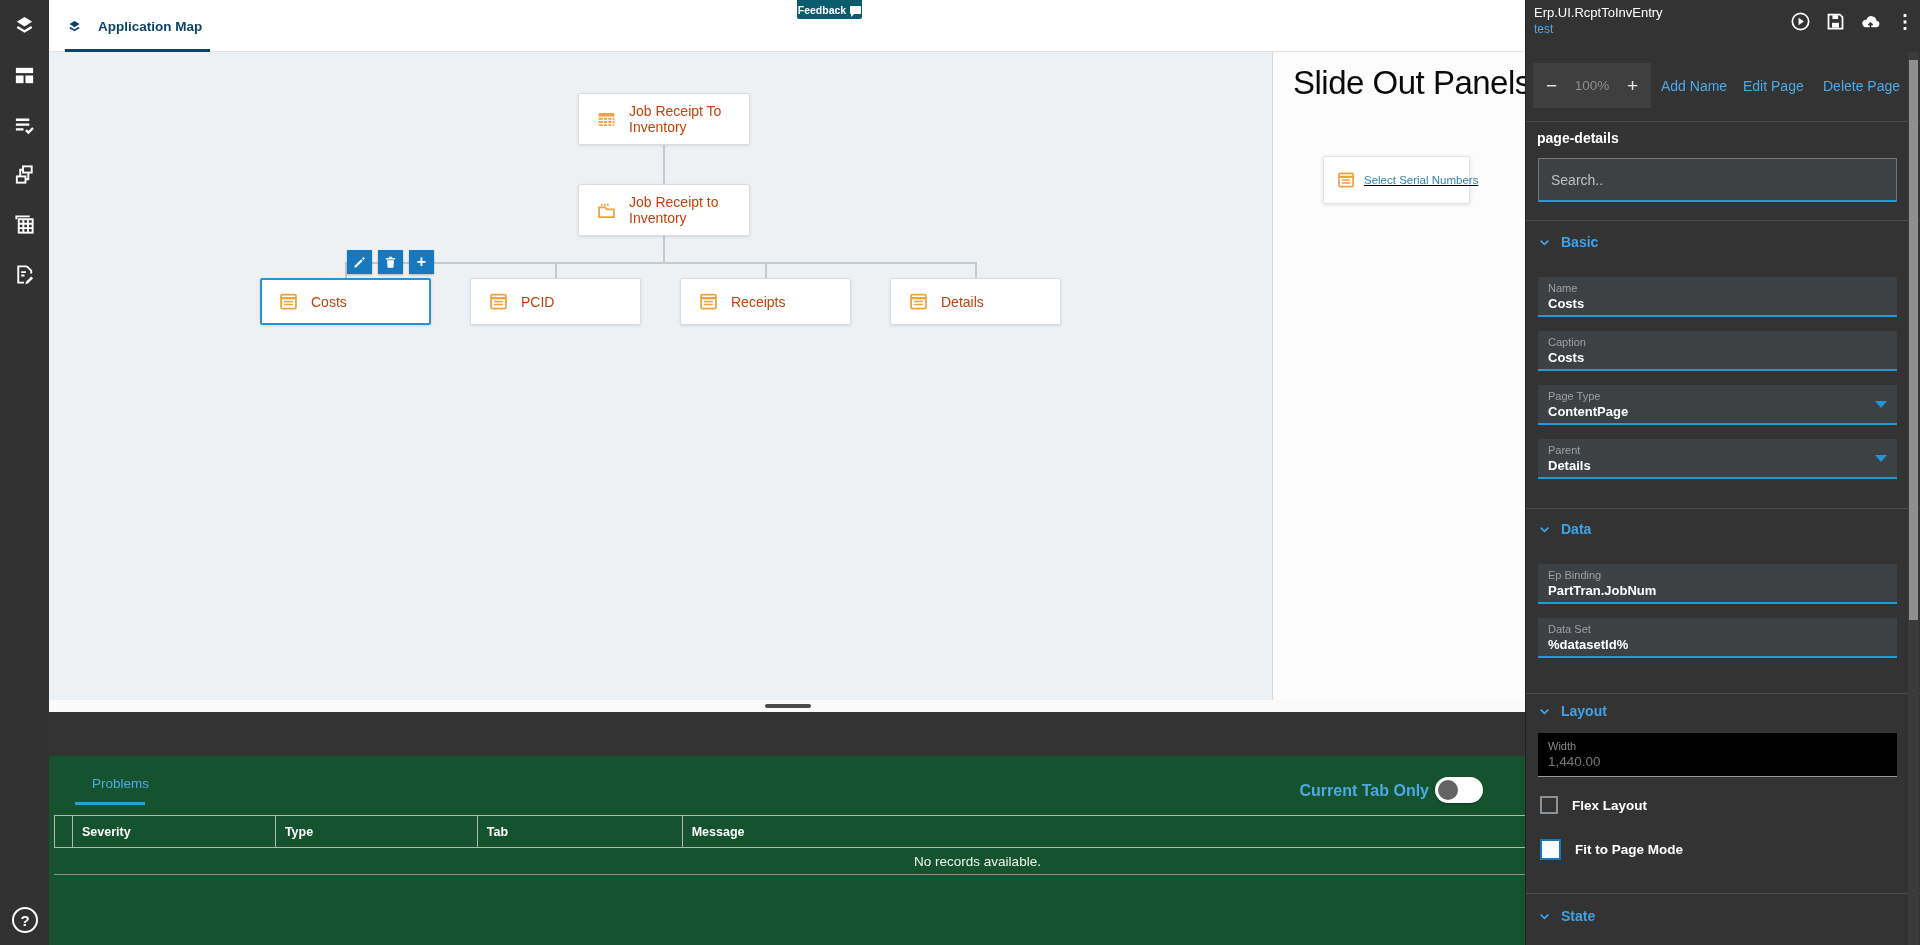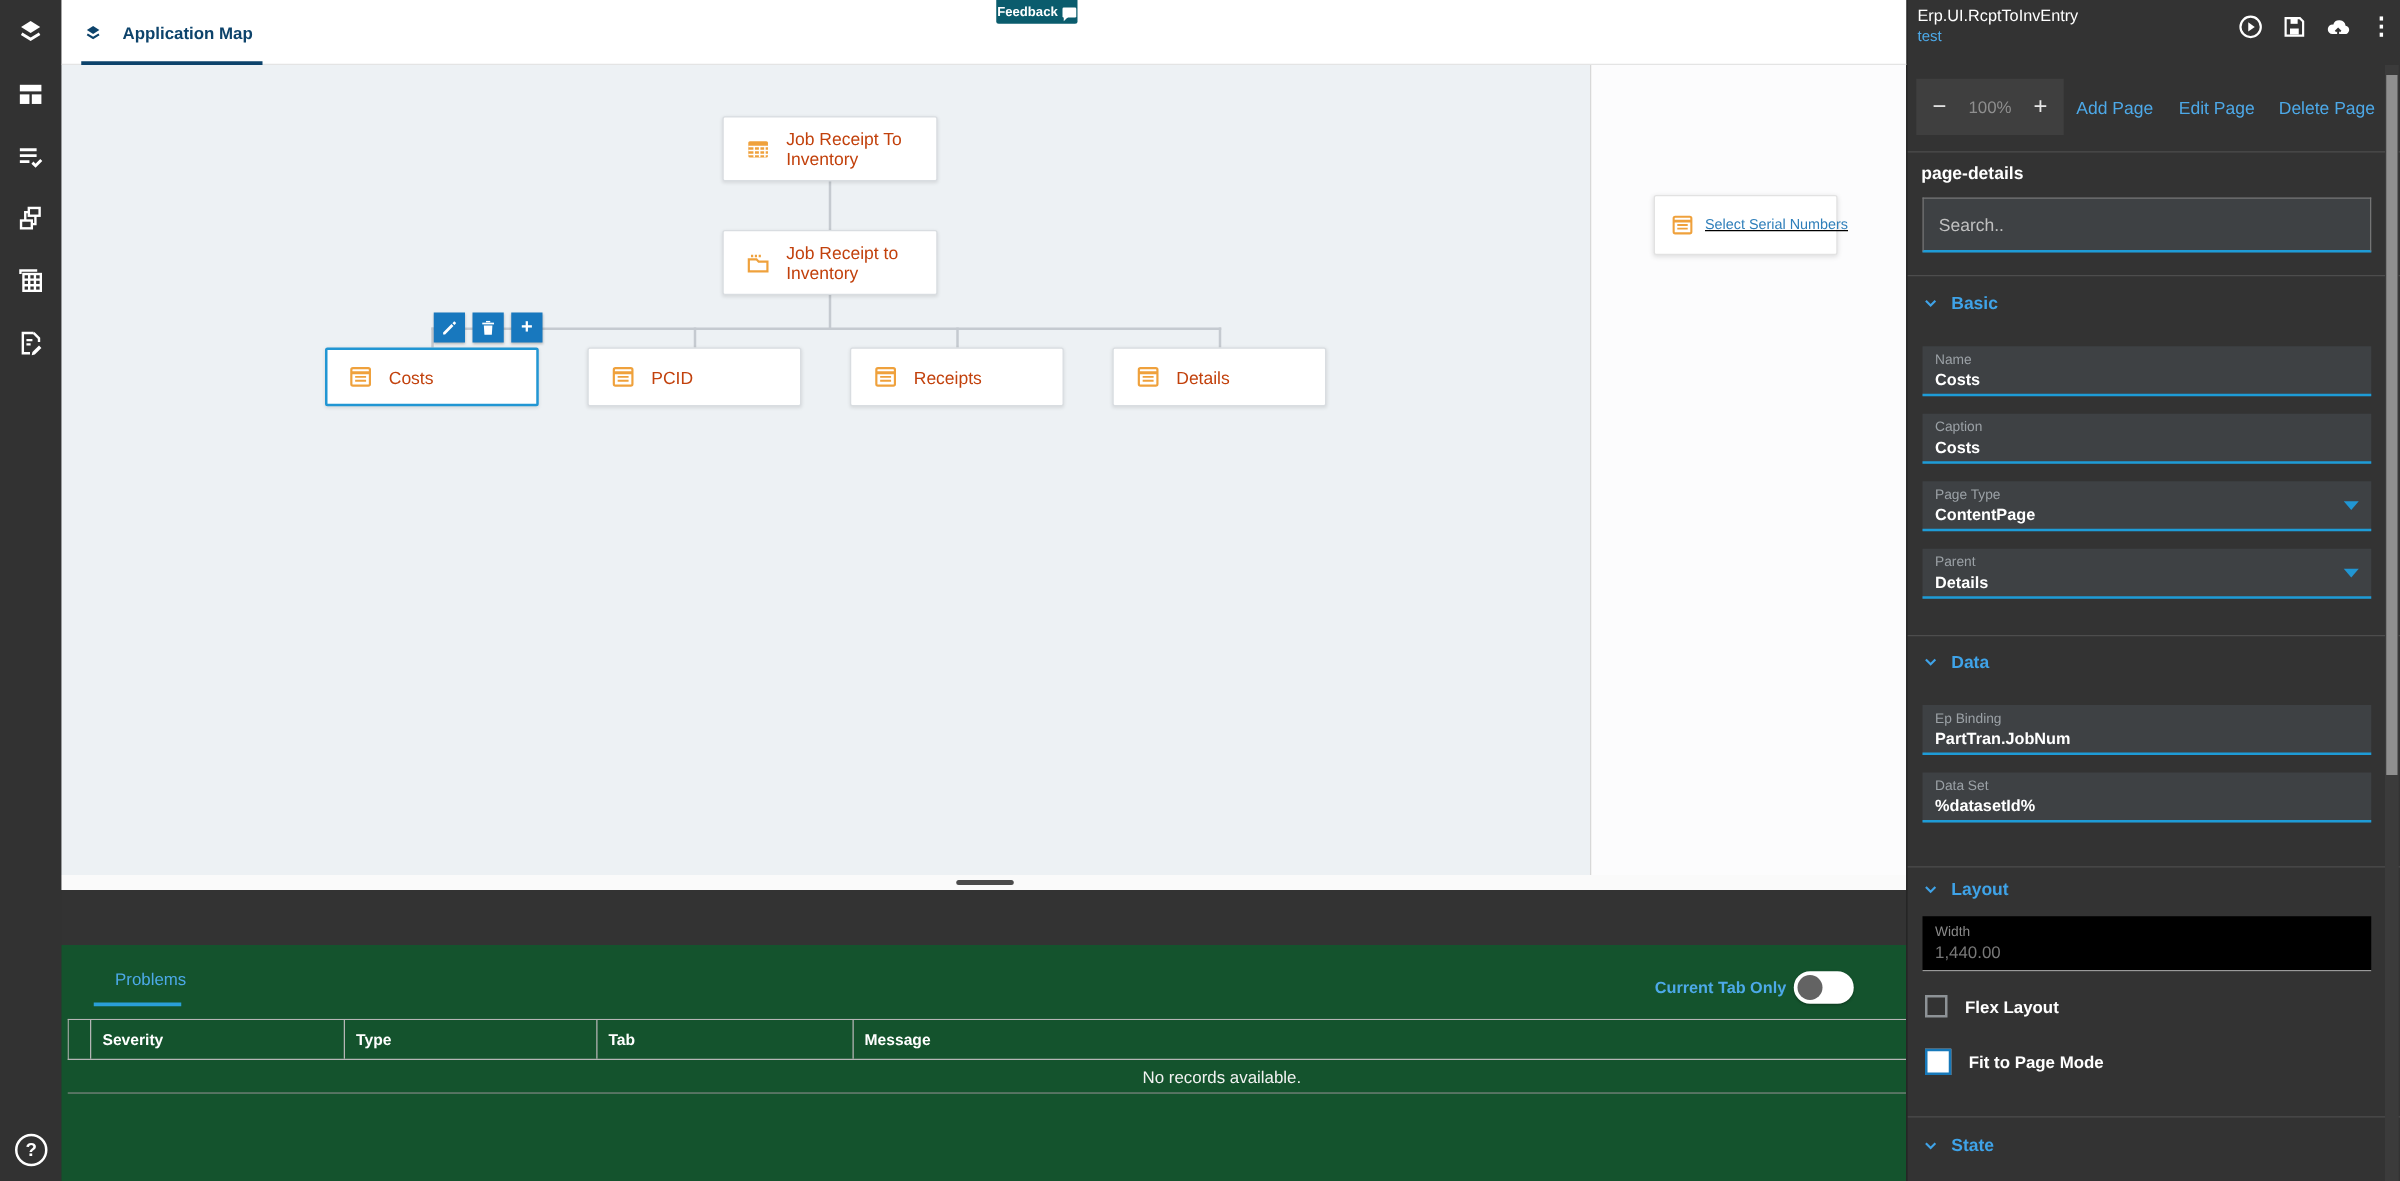--- a/index.html
+++ b/index.html
@@ -42,21 +42,21 @@
   .so-card .nlabel { color:#2f7fba; font-size:11.5px; white-space:nowrap; }
 
   
   .hstrip { position:absolute; left:49px; top:700px; width:1476px; height:12px; background:#fafafa; cursor:row-resize; }
   .hstrip .grip { position:absolute; left:716px; top:4px; width:46px; height:4px; background:#4a4a4a; border-radius:2px; }
 
   
   .bottom { position:absolute; left:49px; top:712px; width:1476px; height:233px; background:#14532d; color:#fff;margin-top:44px; }
   .prob-tab { position:absolute; left:43px; top:20px; font-size:13.5px; color:#4da9e8; cursor:pointer; }
   .prob-underline { position:absolute; left:26px; top:46px; width:70px; height:3px; background:#2a9fd8; }
-  .cto-label { position:absolute; right:96px; top:26px; font-size:13px; font-weight:bold; color:#4da9e8; }
+  .cto-label { position:absolute; right:96px; top:26px; font-size:16px; font-weight:bold; color:#4da9e8; }
   .toggle { position:absolute; right:42px; top:21px; width:48px; height:26px; background:#fff; border-radius:13px; cursor:pointer; box-shadow:0 1px 2px rgba(0,0,0,.3); }
   .toggle .knob { position:absolute; left:3px; top:3px; width:20px; height:20px; border-radius:50%; background:#636363; }
   .ptable { position:absolute; left:5px; top:59px; width:1471px; overflow:hidden;text-align:right; }
   .phead { display:flex; width:1847px; height:33px; border-top:1px solid #b5b5b5; border-bottom:1px solid #b5b5b5; border-left:1px solid #b5b5b5; }
   .phead .cell { border-right:1px solid #b5b5b5; display:flex; align-items:center; padding-left:9px; font-size:12.5px; font-weight:bold; color:#fff; }
   .c0{width:18px;} .c1{width:203px;} .c2{width:202px;} .c3{width:205px;} .c4{width:1219px;}
   .pempty { width:1847px; height:27px; border-bottom:1px solid #8f8f8f; display:flex; align-items:center; justify-content:center; font-size:13.5px; color:#f2f2f2; }
 
   
   .rpanel { position:absolute; left:1525px; top:0; width:395px; height:945px; background:#333333; border-left:1px solid #222; color:#fff; overflow:hidden; }
@@ -225,20 +225,21 @@
       <svg viewBox="0 0 24 24" fill="none" stroke="currentColor" stroke-width="2">
           <rect x="3.5" y="4" width="17" height="16" rx="1.5"></rect>
           <path d="M3.5 8.2h17" stroke-width="2.6"></path>
           <path d="M7 12h10M7 15.5h10" stroke-width="1.8"></path>
         </svg>
       <span class="nlabel">Details</span>
     </div>
   </div>
 
   <div class="slideout">
+    <h1>Slide Out Panels</h1>
     <div class="so-card">
       <svg viewBox="0 0 24 24" fill="none" stroke="currentColor" stroke-width="2">
           <rect x="3.5" y="4" width="17" height="16" rx="1.5"></rect>
           <path d="M3.5 8.2h17" stroke-width="2.6"></path>
           <path d="M7 12h10M7 15.5h10" stroke-width="1.8"></path>
         </svg>
       <span class="nlabel">Select Serial Numbers</span>
     </div>
   </div>
 
@@ -289,21 +290,21 @@
           </svg>
         </div>
       <div class="ic kebab">⋮</div>
     </div>
 
     <div class="zoombox">
       <span class="zbtn">−</span>
       <span class="zlvl">100%</span>
       <span class="zbtn">+</span>
     </div>
-    <span class="rp-link" style="left:135px">Add Page</span>
+    <span class="rp-link" style="left:135px">Add Name</span>
     <span class="rp-link" style="left:217px">Edit Page</span>
     <span class="rp-link" style="left:297px">Delete Page</span>
 
     <div class="divider" style="top:121px"></div>
     <div class="comp-title">page-details</div>
     <input class="search" type="text" placeholder="Search.." style="">
 
     <div class="divider" style="top:220px"></div>
     <div class="sec-head" style="top:234px">
       <svg viewBox="0 0 24 24" fill="none" stroke="currentColor" stroke-width="3.2">

